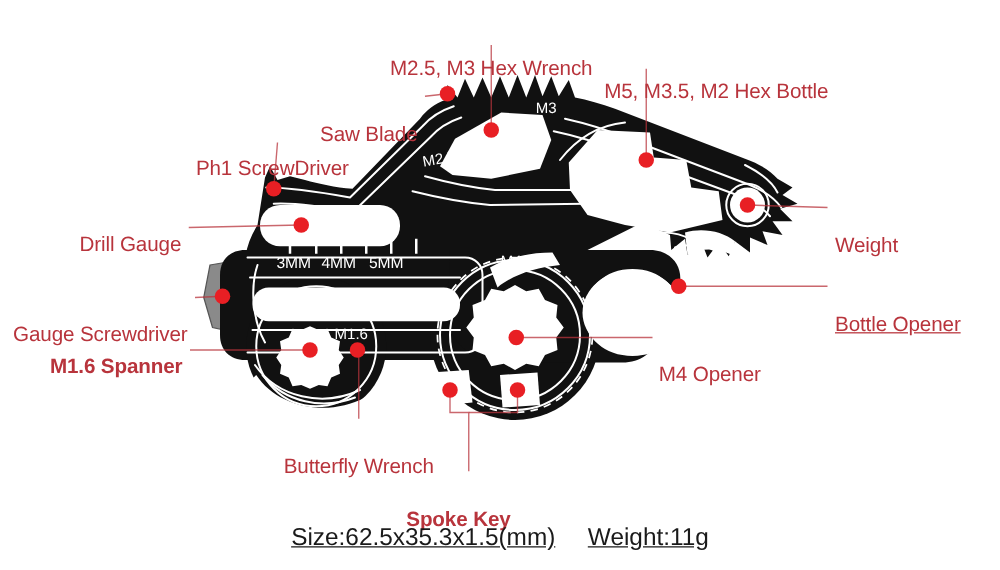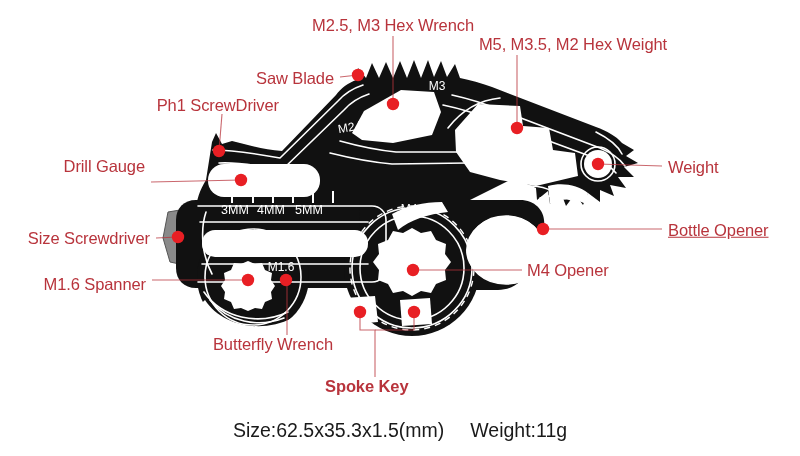--- a/index.html
+++ b/index.html
@@ -26,37 +26,38 @@
     height: 456px;
   }
   .lbl {
     position: absolute;
     color: #b8343c;
     font-family: "Liberation Sans", sans-serif;
     font-size: 16.5px;
     line-height: 1;
     white-space: nowrap;
     letter-spacing: -0.1px;
+    margin-top: 30px;
   }
   .lbl.r { transform: translate(-100%, -50%); text-align: center; }
   .lbl.l { transform: translate(0, -50%); }
   .lbl.c { transform: translate(-50%, -50%); }
 
   .footer {
     position: absolute;
     left: 0;
     top: 419px;
     width: 800px;
     text-align: center;
     color: #1a1a1a;
     font-family: "Liberation Sans", sans-serif;
     font-size: 19.5px;
     white-space: nowrap;
   }
-  .footer span { display: inline-block; }
+  .footer span { display: inline-block; text-decoration: underline; }
   .footer .gap { width: 26px; }
 </style>
 </head>
 <body>
 
 <div id="stage">
 
   <svg id="art" viewBox="0 0 800 456">
     <defs>
       <g id="defs-empty"></g>
@@ -217,30 +218,30 @@
         <text x="409" y="213" fill="#ffffff" font-size="12" font-family="&quot;Liberation Sans&quot;, sans-serif" text-anchor="middle">M4</text>
         <text x="281" y="271" fill="#ffffff" font-size="12" font-family="&quot;Liberation Sans&quot;, sans-serif" text-anchor="middle">M1.6</text>
         <text x="235" y="214" fill="#ffffff" font-size="12.5" font-family="&quot;Liberation Sans&quot;, sans-serif" text-anchor="middle">3MM</text>
         <text x="271" y="214" fill="#ffffff" font-size="12.5" font-family="&quot;Liberation Sans&quot;, sans-serif" text-anchor="middle">4MM</text>
         <text x="309" y="214" fill="#ffffff" font-size="12.5" font-family="&quot;Liberation Sans&quot;, sans-serif" text-anchor="middle">5MM</text>
       </g>
   </svg>
 
   <div id="labels">
       <div class="lbl c" style="left: 393px; top: 25px;">M2.5, M3 Hex Wrench</div>
-      <div class="lbl c" style="left: 573px; top: 44px;">M5, M3.5, M2 Hex Weight</div>
+      <div class="lbl c" style="left: 573px; top: 44px;">M5, M3.5, M2 Hex Bottle</div>
       <div class="lbl r" style="left: 334px; top: 78px;">Saw Blade</div>
       <div class="lbl r" style="left: 279px; top: 105px;">Ph1 ScrewDriver</div>
       <div class="lbl l" style="left: 668px; top: 167px;">Weight</div>
       <div class="lbl r" style="left: 145px; top: 166px;">Drill Gauge</div>
       <div class="lbl l" style="left: 668px; top: 230px; text-decoration: underline;">Bottle Opener</div>
-      <div class="lbl r" style="left: 150px; top: 238px;">Size Screwdriver</div>
+      <div class="lbl r" style="left: 150px; top: 238px;">Gauge Screwdriver</div>
       <div class="lbl l" style="left: 527px; top: 270px;">M4 Opener</div>
-      <div class="lbl r" style="left: 146px; top: 284px;">M1.6 Spanner</div>
-      <div class="lbl r" style="left: 333px; top: 344px;">Butterfly Wrench</div>
+      <div class="lbl r" style="left: 146px; top: 264px; font-weight: bold;">M1.6 Spanner</div>
+      <div class="lbl r" style="left: 347px; top: 344px;">Butterfly Wrench</div>
       <div class="lbl l" style="left: 325px; top: 386px; font-weight: bold;">Spoke Key</div>
     </div>
 
   <div class="footer">
     <span>Size:62.5x35.3x1.5(mm)</span><span class="gap"></span><span>Weight:11g</span>
   </div>
 
 </div>
 
 </body></html>

